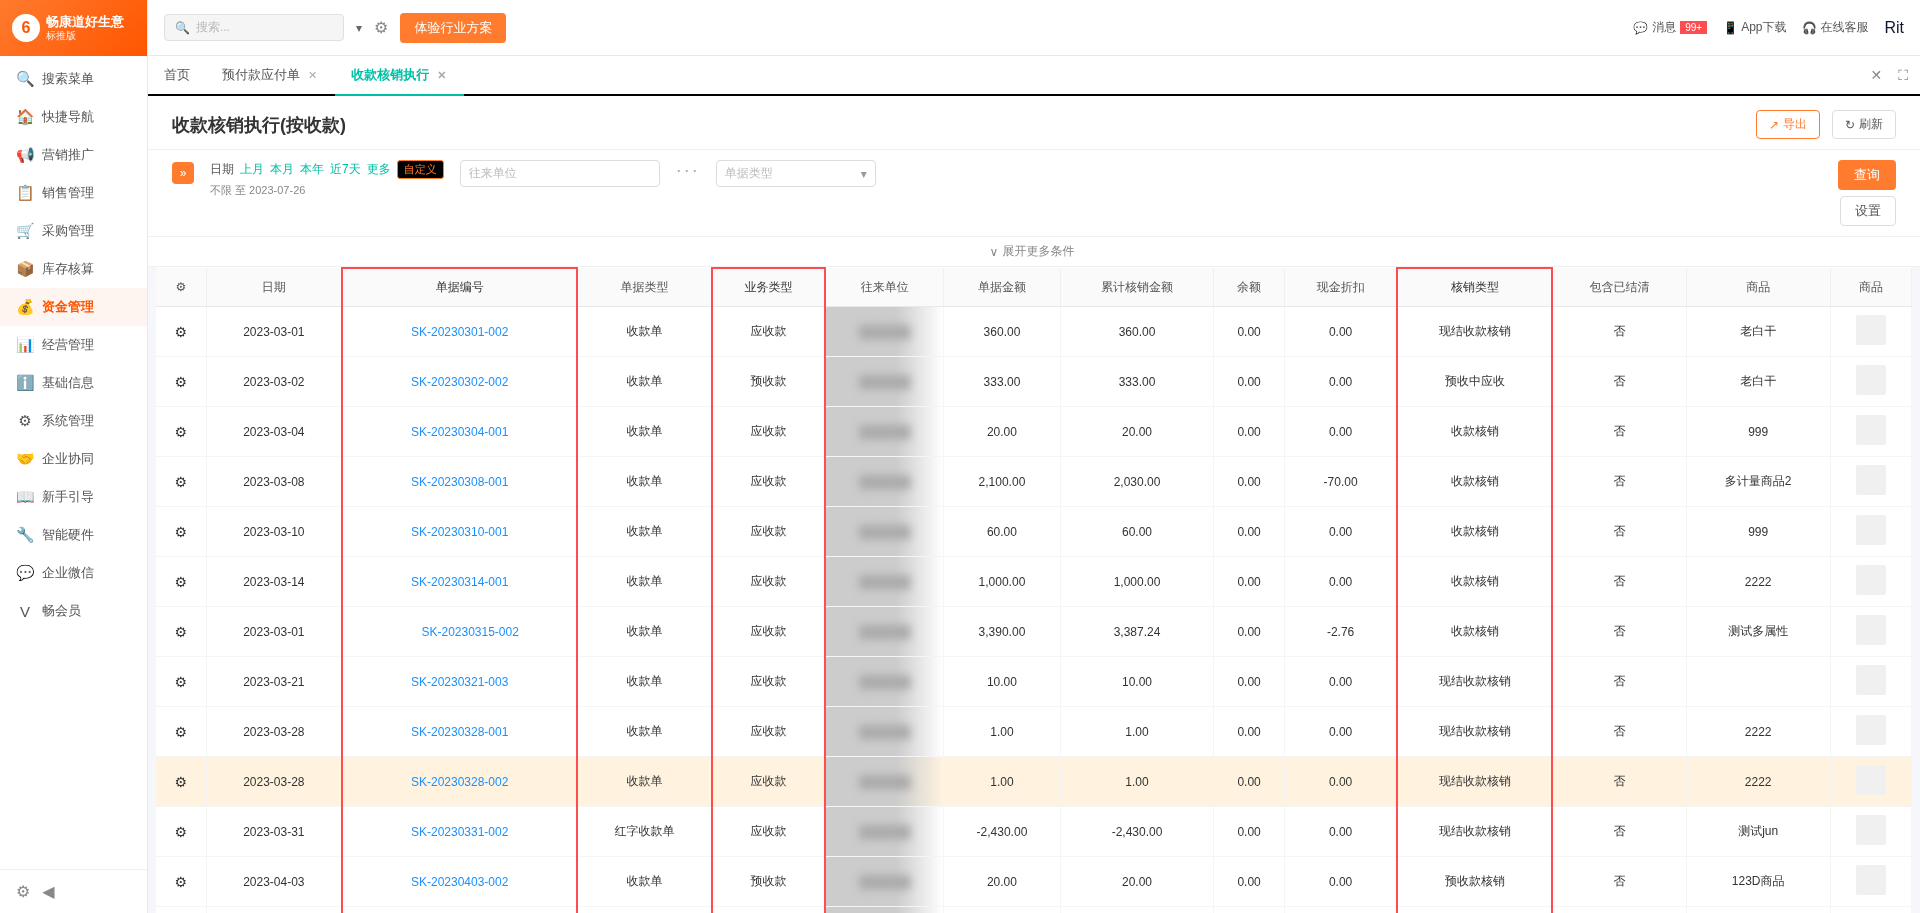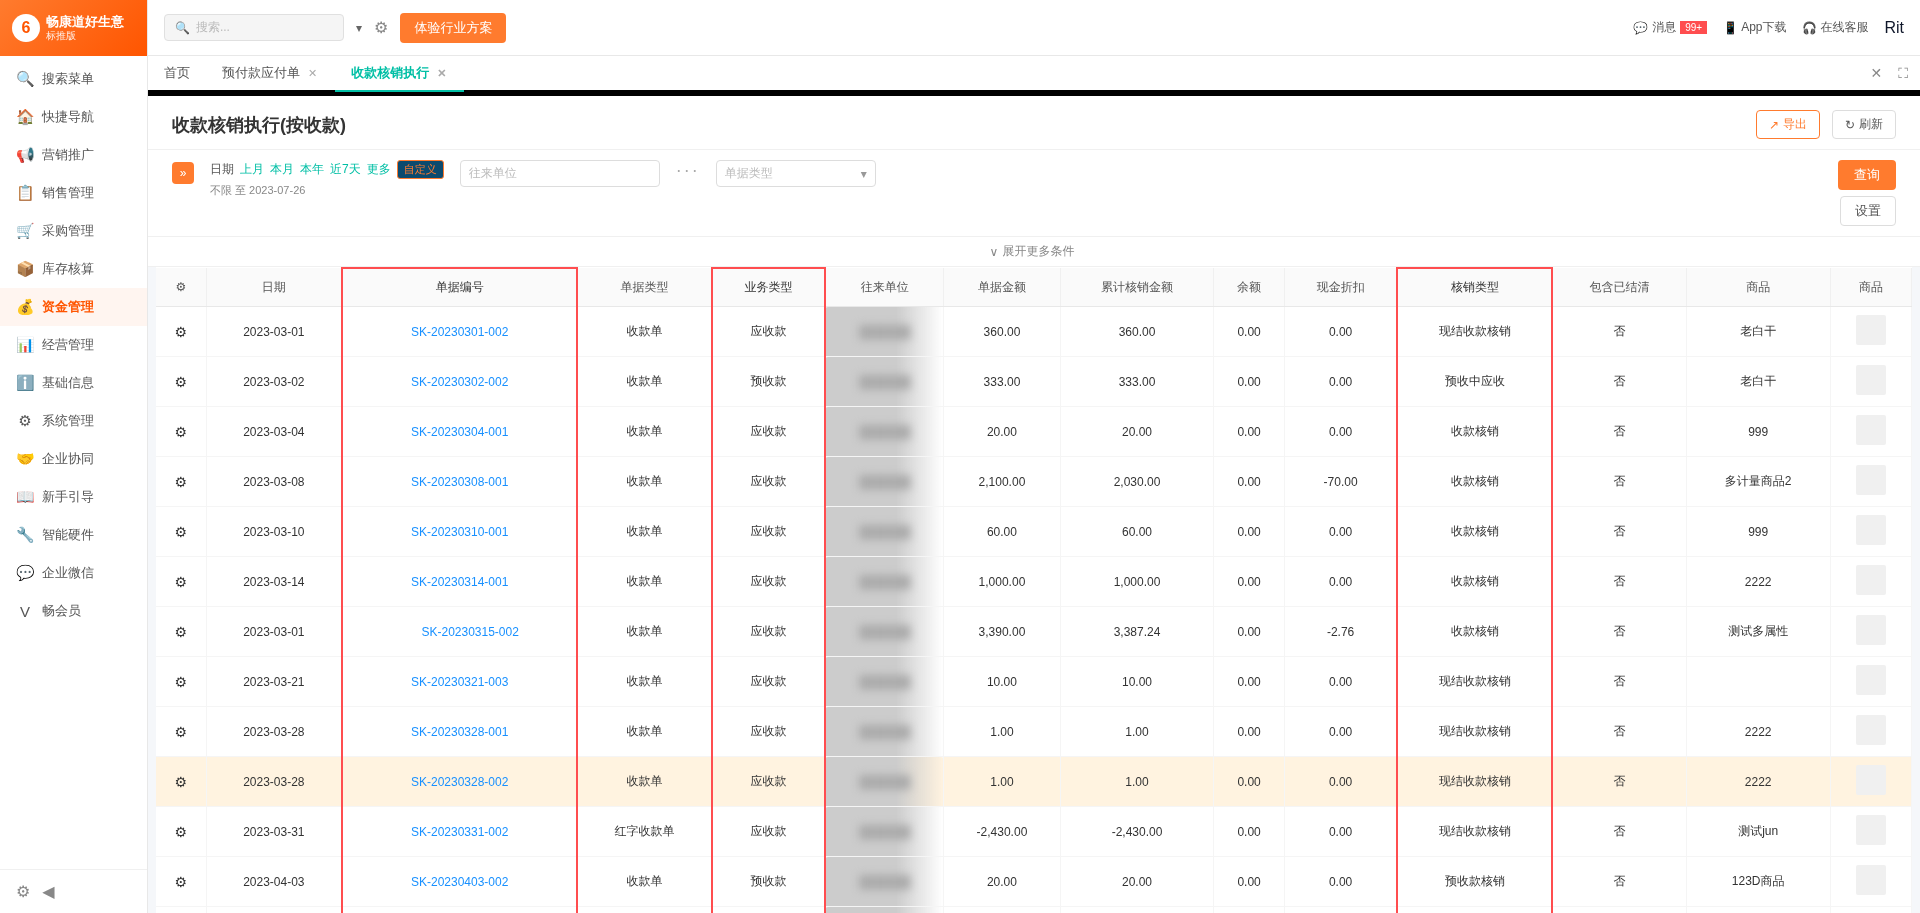--- a/index.html
+++ b/index.html
@@ -104,21 +104,21 @@
       padding: 1px 5px;
       font-size: 10px;
     }
     .topbar-app { font-size: 12px; color: #555; cursor: pointer; display: flex; align-items: center; gap: 3px; }
     .topbar-service { font-size: 12px; color: #555; cursor: pointer; display: flex; align-items: center; gap: 3px; }
     .topbar-user { font-size: 16px; color: #0f172a; cursor: pointer; }
 
     
     .tabbar {
       background: #fff;
-      border-bottom: 6px solid #000000;
+      border-bottom: 2px solid #000000;
       display: flex;
       align-items: stretch;
       padding: 0;
       height: 40px;
     }
     .tab-item {
       padding: 0 16px;
       display: flex;
       align-items: center;
       gap: 6px;
@@ -195,21 +195,21 @@
       height: 22px;
       display: flex; align-items: center; justify-content: center;
       cursor: pointer;
       font-size: 12px;
       margin-top: 2px;
     }
     .filter-group { display: flex; flex-direction: column; gap: 4px; }
     .filter-date-row { display: flex; align-items: center; gap: 6px; font-size: 12px; color: #555; }
     .filter-date-link { color: #00bfa5; cursor: pointer; font-size: 12px; }
     .filter-date-custom {
-      background: #0c4a6e;
+      background: #000000;
       color: #ff7b2e;
       border: 1px solid #ff7b2e;
       border-radius: 3px;
       padding: 1px 6px;
       font-size: 11px;
       cursor: pointer;
     }
     .filter-date-range { font-size: 11px; color: #888; }
     .filter-input-wrap {
       display: flex; align-items: center;

